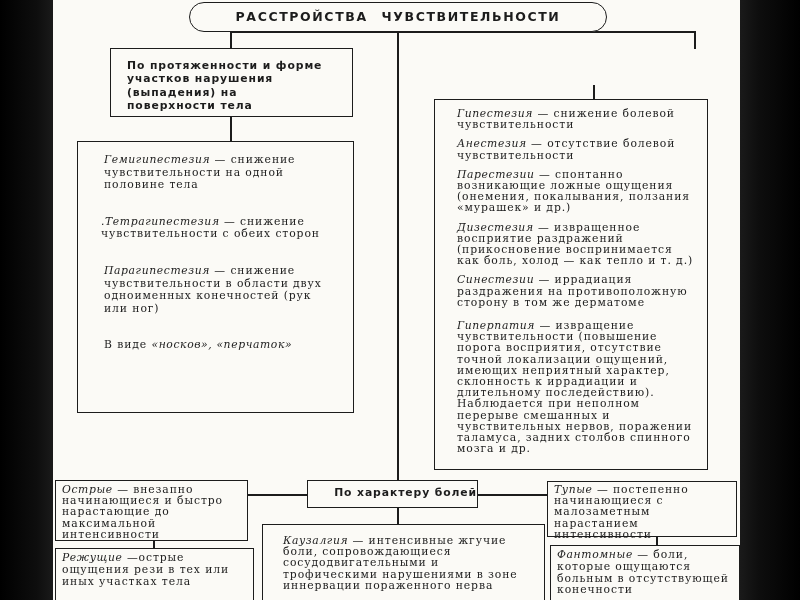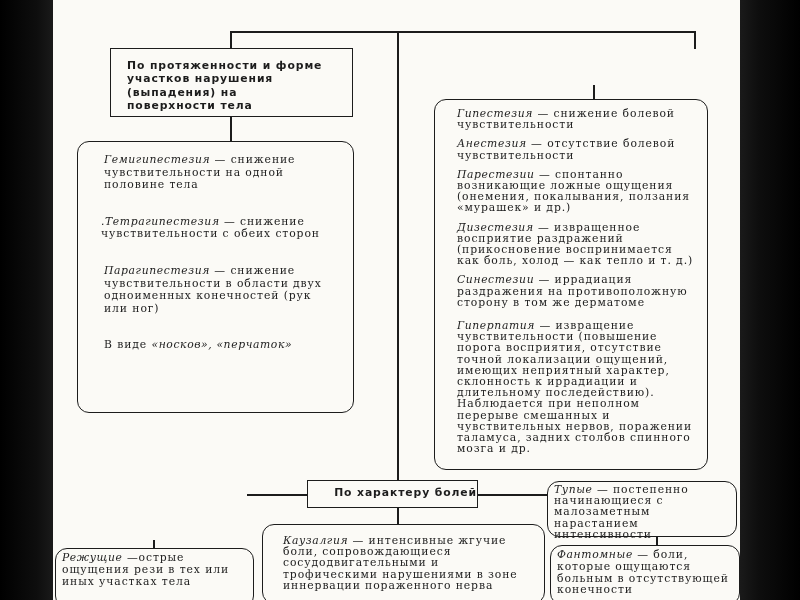--- a/index.html
+++ b/index.html
@@ -31,21 +31,21 @@
       font-size:12.5px; letter-spacing:1.6px; line-height:28px;
       word-spacing:8px;
     }
     .head {
       font-family:"DejaVu Sans", sans-serif; font-weight:bold;
       font-size:10.8px; line-height:13.4px; letter-spacing:0.9px;
       padding:10px 26px 0 16px;
     }
     .body-text {
       font-family:"DejaVu Serif", serif; font-size:10.8px;
-      line-height:12.6px; letter-spacing:0.9px; color:#222;border-radius:12px;
+      line-height:12.6px; letter-spacing:0.9px; color:#222;
     }
     .body-text em { font-style:italic; letter-spacing:0.6px; }
     .entry { margin-bottom:7px; }
     .hline, .vline { position:absolute; background:#1c1c1c; }
     .hline { height:1.5px; }
     .vline { width:1.5px; }
   </style>
 </head>
 <body>
 
@@ -59,20 +59,23 @@
   <div class="vline" style="left:641px; top:31px; height:18px;"></div>
   <div class="vline" style="left:344px; top:31px; height:449px;"></div>
   <div class="vline" style="left:177px; top:115px; height:28px;"></div>
   <div class="vline" style="left:540px; top:85px; height:14px;"></div>
   <div class="hline" style="left:194px; top:494px; width:60px;"></div>
   <div class="hline" style="left:425px; top:494px; width:70px;"></div>
   <div class="vline" style="left:344px; top:507px; height:18px;"></div>
   <div class="vline" style="left:100px; top:540px; height:9px;"></div>
   <div class="vline" style="left:603px; top:536px; height:10px;"></div>
 
+  <div class="box title-box" style="left:136px; top:2px; width:418px; height:30px;">
+    <span>РАССТРОЙСТВА   ЧУВСТВИТЕЛЬНОСТИ</span>
+  </div>
 
   <div class="box head" style="left:57px; top:48px; width:243px; height:69px;">
     <span>По протяженности и форме участков нарушения (выпадения) на поверхности тела</span>
   </div>
 
 
   <div class="box body-text" style="left:24px; top:141px; width:277px; height:272px; padding:12px 14px 0 26px; line-height:12.6px;">
     <div class="entry" style="margin-bottom:24px;">
       <em>Гемигипестезия</em><span> — </span><span>снижение чувствительности на одной половине тела</span>
     </div>
@@ -105,20 +108,23 @@
     </div>
     <div class="entry">
       <em>Гиперпатия</em><span> — </span><span>извращение чувствительности (повышение порога восприятия, отсутствие точной локализации ощущений, имеющих неприятный характер, склонность к иррадиации и длительному последействию). Наблюдается при неполном перерыве смешанных и чувствительных нервов, поражении таламуса, задних столбов спинного мозга и др.</span>
     </div>
   </div>
 
   <div class="box head" style="left:254px; top:480px; width:171px; height:28px; padding:5px 0 0 0; text-align:right;">
     <span>По характеру болей</span>
   </div>
 
+  <div class="box body-text" style="left:2px; top:480px; width:193px; height:61px; padding:3px 4px 0 6px; line-height:11.2px;">
+    <em>Острые</em><span> — </span><span>внезапно начинающиеся и быстро нарастающие до максимальной интенсивности</span>
+  </div>
 
   <div class="box body-text" style="left:2px; top:548px; width:199px; height:60px; padding:3px 4px 0 6px; line-height:11.8px;">
     <em>Режущие</em><span> —</span><span>острые ощущения  рези в тех или иных участках тела</span>
   </div>
 
   <div class="box body-text" style="left:209px; top:524px; width:283px; height:80px; padding:10px 8px 0 20px; line-height:11.2px;">
     <em>Каузалгия</em><span> — </span><span>интенсивные жгучие боли, сопровождающиеся сосудодвигательными и трофическими нарушениями в зоне иннервации пораженного нерва</span>
   </div>
 
   <div class="box body-text" style="left:494px; top:481px; width:190px; height:56px; padding:2px 2px 0 6px; line-height:11.2px;">

